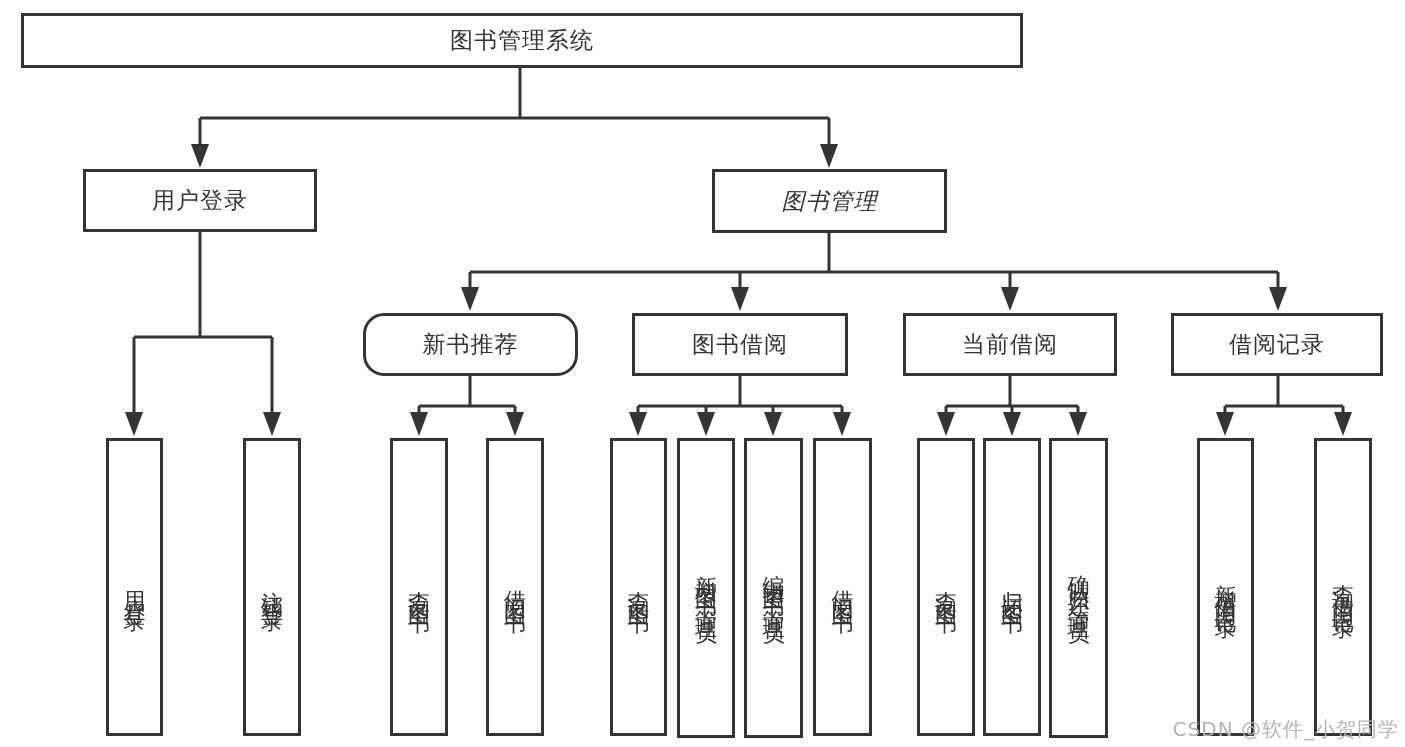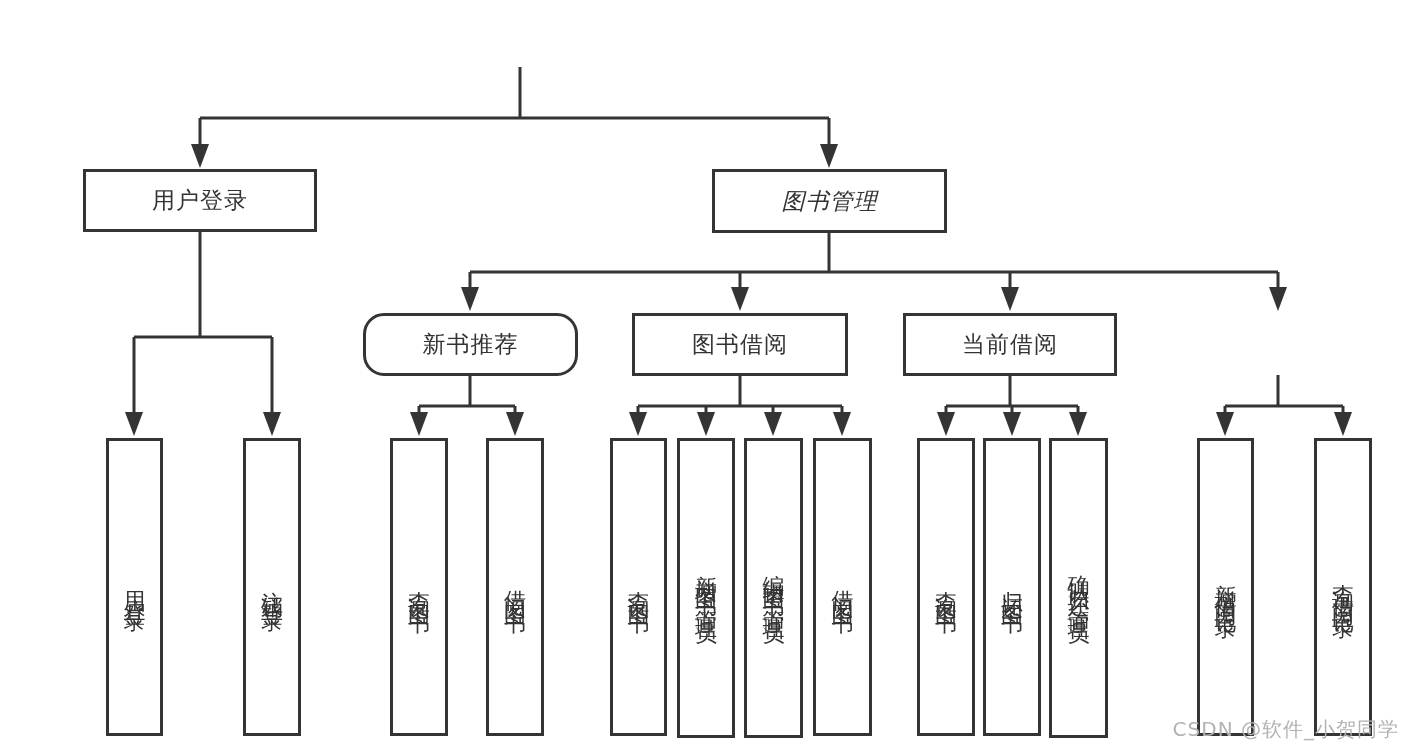--- a/index.html
+++ b/index.html
@@ -93,36 +93,42 @@
       <polygon points="764,412 782,412 773,436"></polygon>
       <polygon points="833,412 851,412 842,436"></polygon>
       <polygon points="937,412 955,412 946,436"></polygon>
       <polygon points="1003,412 1021,412 1012,436"></polygon>
       <polygon points="1069,412 1087,412 1078,436"></polygon>
       <polygon points="1216,412 1234,412 1225,436"></polygon>
       <polygon points="1334,412 1352,412 1343,436"></polygon>
     </g>
   </svg>
 
+  <div class="box" style="left:21px; top:13px; width:1002px; height:55px;">
+    <span>图书管理系统</span>
+  </div>
 
   <div class="box" style="left:83px; top:169px; width:234px; height:63px;">
     <span>用户登录</span>
   </div>
   <div class="box" style="left:712px; top:169px; width:235px; height:64px;font-style:italic;">
     <span>图书管理</span>
   </div>
 
   <div class="box" style="left:363px; top:313px; width:215px; height:63px;border-radius:21px;">
     <span>新书推荐</span>
   </div>
   <div class="box" style="left:903px; top:313px; width:214px; height:63px;">
     <span>当前借阅</span>
   </div>
   <div class="box" style="left:632px; top:313px; width:216px; height:63px;">
     <span>图书借阅</span>
+  </div>
+  <div class="box" style="left:1171px; top:313px; width:212px; height:63px;">
+    <span>借阅记录</span>
   </div>
 
   <div class="box leaf" style="left:106px; top:438px; width:57px; height:298px;">
     <span class="vtext">用户登录</span>
   </div>
   <div class="box leaf" style="left:243px; top:438px; width:58px; height:298px;">
     <span class="vtext">注销登录</span>
   </div>
 
   <div class="box leaf" style="left:390px; top:438px; width:58px; height:298px;">

